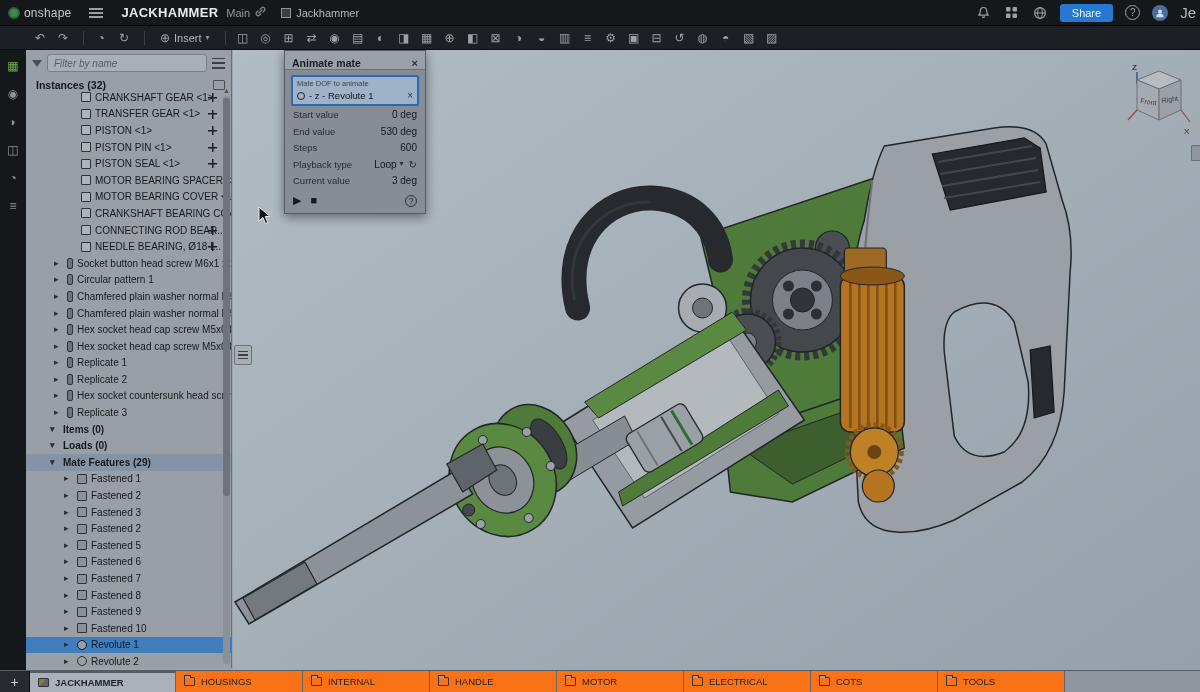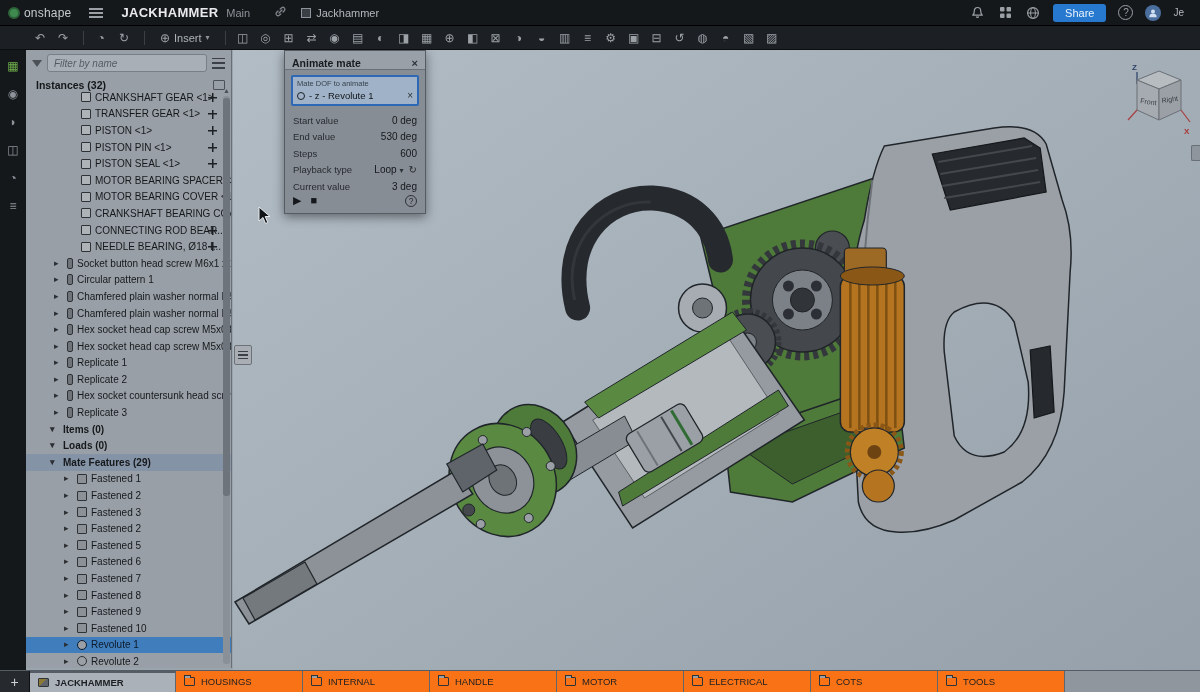--- a/index.html
+++ b/index.html
@@ -7,30 +7,30 @@
   body{position:relative;font-family:"Liberation Sans",sans-serif;background:#9aa4ad;color:#16191c}
 
   
   .topbar{position:absolute;left:0;top:0;width:1200px;height:26px;background:#15181b;display:flex;align-items:center;color:#b4b8bc;font-size:11px;border-bottom:1px solid #000;z-index:20}
   .logo{display:flex;align-items:center;gap:4px;padding:0 8px}
   .logo-mark{width:12px;height:12px;border-radius:50%;background:#3f8a4f;border:2px solid #2c6338}
   .logo-text{color:#c6cacd;font-size:12px;letter-spacing:.2px}
   .hamburger{width:14px;height:10px;margin:0 10px;display:flex;flex-direction:column;justify-content:space-between;cursor:pointer}
   .hamburger i{height:2px;background:#9aa0a6;display:block}
   .doc-title{color:#e8eaed;font-weight:bold;font-size:13px;letter-spacing:.3px;margin:0 8px}
-  .version{color:#8d939a;font-size:11px;margin-right:24px}
+  .version{color:#8d939a;font-size:11px;margin-right:4px}
   .linkicon{margin-right:14px;opacity:.8}
   .doc-tab{display:flex;align-items:center;gap:5px;color:#b4b8bc;font-size:11px}
   .doc-tab .mini-asm{width:10px;height:10px;border:1px solid #8d939a;background:#3a3f45}
-  .topbar-right{margin-left:auto;display:flex;align-items:center;gap:12px;padding-right:16px}
+  .topbar-right{margin-left:auto;display:flex;align-items:center;gap:12px;padding-right:4px}
   .tb-ico{width:16px;height:16px;display:inline-flex;align-items:center;justify-content:center;color:#9aa0a6}
   .share-btn{background:#2679cf;color:#eaf3fc;border-radius:3px;font-size:11px;padding:3px 12px;border:none;cursor:pointer}
   .help-circle{width:15px;height:15px;border:1.5px solid #9aa0a6;border-radius:50%;display:flex;align-items:center;justify-content:center;font-size:10px;color:#9aa0a6}
   .avatar{width:16px;height:16px;border-radius:50%;background:#4a6f9e;display:flex;align-items:center;justify-content:center}
-  .user-label{color:#b4b8bc;font-size:10px}
+  .user-label{color:#b4b8bc;font-size:15px}
 
   
   .toolbar{position:absolute;left:0;top:26px;width:1200px;height:24px;background:#1c2024;display:flex;align-items:center;border-bottom:1px solid #0b0d0f;z-index:19;padding-left:30px}
   .tbi{width:20px;height:18px;display:inline-flex;align-items:center;justify-content:center;color:#9ba1a7;font-size:12px;margin-right:3px;cursor:pointer;border-radius:2px}
   .tb-sep{width:1px;height:14px;background:#3a4046;margin:0 7px}
   .insert-btn{display:flex;align-items:center;gap:4px;color:#aeb4ba;font-size:11px;padding:2px 8px;border-radius:2px;cursor:pointer}
   .insert-btn .plus{color:#9ba1a7;font-size:12px}
   .insert-btn .caret{font-size:8px;color:#8d939a}
 
   
@@ -82,21 +82,21 @@
 
   
   .dialog{position:absolute;left:284px;top:50px;width:142px;background:#878d94;border:1px solid #565c63;box-shadow:0 3px 10px rgba(0,0,0,.45);z-index:10;font-size:10px}
   .dlg-title{display:flex;align-items:flex-end;background:#99a0a7;height:19px;padding:0 7px;border-bottom:1px solid #6a7077;font-size:10.5px;font-weight:bold;color:#181c20;cursor:move}
   .dlg-close{margin-left:auto;font-size:11px;color:#2e3338;cursor:pointer;line-height:1}
   .dof-box{margin:5px 6px 3px 6px;border:2px solid #2c68b5;background:#9fb2c7;border-radius:2px;padding:2px 4px 3px 4px}
   .dof-label{font-size:7.5px;color:#39424d;margin-bottom:2px}
   .dof-chip{display:flex;align-items:center;gap:4px;font-size:9.5px;color:#11151a}
   .dof-chip .rev-ico{width:8px;height:8px;border:1.4px solid #1d2228;border-radius:50%;flex:none}
   .dof-chip .chip-x{margin-left:auto;color:#2e3338;font-size:10px;cursor:pointer;line-height:1}
-  .drow{display:flex;align-items:flex-end;height:16.5px;padding:0 8px;color:#262b31}
+  .drow{display:flex;align-items:flex-start;height:16.5px;padding:0 8px;color:#262b31}
   .drow .dlabel{font-size:9.5px}
   .drow .dval{margin-left:auto;font-size:10px;color:#14181d;cursor:text}
   .drow .dd-caret,.drow .dd-reset{display:none}
   .drow.has-dd .dval{cursor:pointer}
   .drow.has-dd .dd-caret{display:inline;font-size:8px;color:#2e3338;margin-left:3px}
   .drow.has-dd .dd-reset{display:inline;font-size:10px;color:#23282d;margin-left:5px;cursor:pointer}
   .dlg-controls{display:flex;align-items:center;padding:3px 8px 6px 8px}
   .play-btn,.stop-btn{font-size:11px;color:#15191d;cursor:pointer;margin-right:9px;line-height:1}
   .dlg-help{margin-left:auto;width:12px;height:12px;border:1.3px solid #2e3338;border-radius:50%;display:flex;align-items:center;justify-content:center;font-size:8.5px;color:#23282d;cursor:pointer}
 

